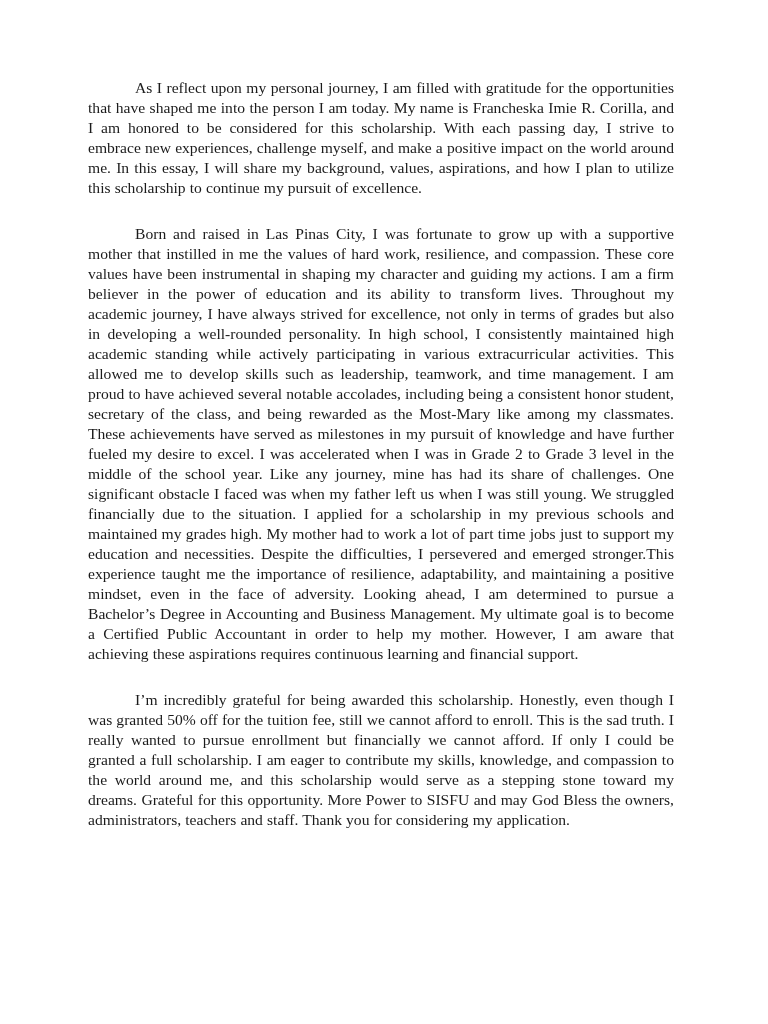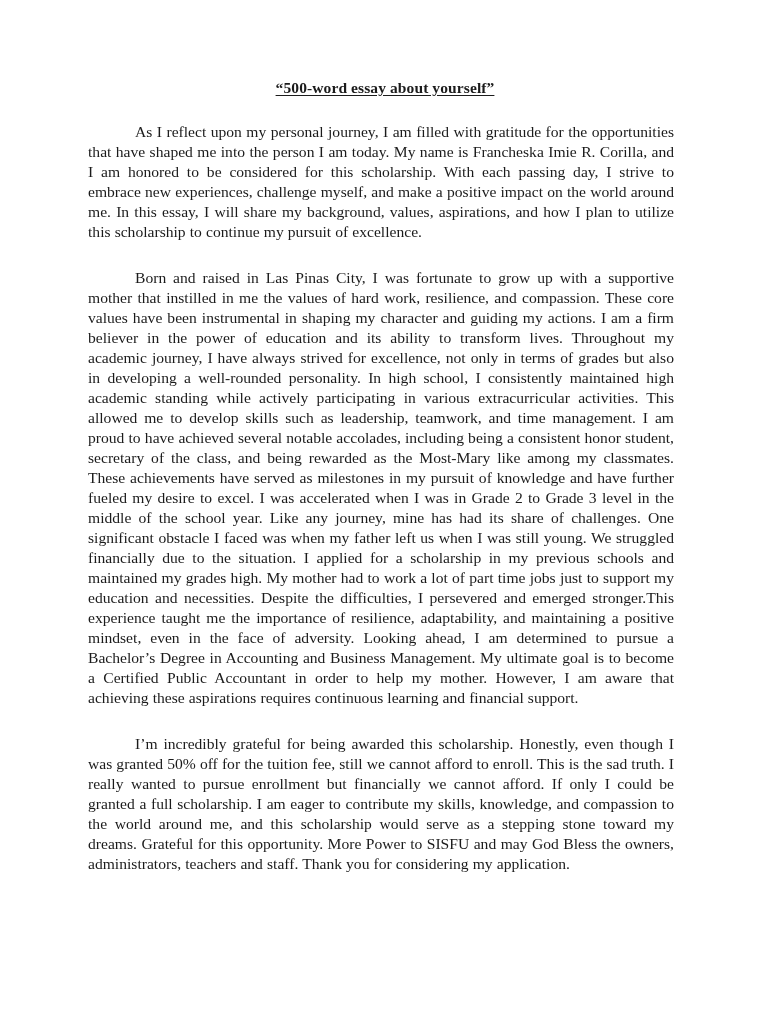--- a/index.html
+++ b/index.html
@@ -57,22 +57,19 @@
   .para:last-child {
     margin-bottom: 0;
   }
 </style>
 </head>
 <body>
 
 <div class="page">
   <div class="doc-body">
 
-    <h1 class="doc-title">
-      <span class="u">“500-word essay about yourself”</span>
-    </h1>
 
     <p class="para">As I reflect upon my personal journey, I am filled with gratitude for the opportunities that have shaped me into the person I am today. My name is Francheska Imie R. Corilla, and I am honored to be considered for this scholarship. With each passing day, I strive to embrace new experiences, challenge myself, and make a positive impact on the world around me. In this essay, I will share my background, values, aspirations, and how I plan to utilize this scholarship to continue my pursuit of excellence.</p>
     <p class="para">Born and raised in Las Pinas City, I was fortunate to grow up with a supportive mother that instilled in me the values of hard work, resilience, and compassion. These core values have been instrumental in shaping my character and guiding my actions. I am a firm believer in the power of education and its ability to transform lives. Throughout my academic journey, I have always strived for excellence, not only in terms of grades but also in developing a well-rounded personality. In high school, I consistently maintained high academic standing while actively participating in various extracurricular activities. This allowed me to develop skills such as leadership, teamwork, and time management. I am proud to have achieved several notable accolades, including being a consistent honor student, secretary of the class, and being rewarded as the Most-Mary like among my classmates. These achievements have served as milestones in my pursuit of knowledge and have further fueled my desire to excel. I was accelerated when I was in Grade 2 to Grade 3 level in the middle of the school year. Like any journey, mine has had its share of challenges. One significant obstacle I faced was when my father left us when I was still young. We struggled financially due to the situation. I applied for a scholarship in my previous schools and maintained my grades high.  My mother had to work a lot of part time jobs just to support my education and necessities. Despite the difficulties, I persevered and emerged stronger.This experience taught me the importance of resilience, adaptability, and maintaining a positive mindset, even in the face of adversity. Looking ahead, I am determined to pursue a Bachelor’s Degree in Accounting and Business Management. My ultimate goal is to become a Certified Public Accountant in order to help my mother. However, I am aware that achieving these aspirations requires continuous learning and financial support.</p>
     <p class="para">I’m incredibly grateful for being awarded this scholarship. Honestly, even though I was granted 50% off for the tuition fee, still we cannot afford to enroll. This is the sad truth. I really wanted to pursue enrollment but financially we cannot afford. If only I could be granted a full scholarship. I am eager to contribute my skills, knowledge, and compassion to the world around me, and this scholarship would serve as a stepping stone toward my dreams. Grateful for this opportunity. More Power to SISFU and may God Bless the owners, administrators, teachers and staff. Thank you for considering my application.</p>
 
   </div>
 </div>
 
 </body></html>

